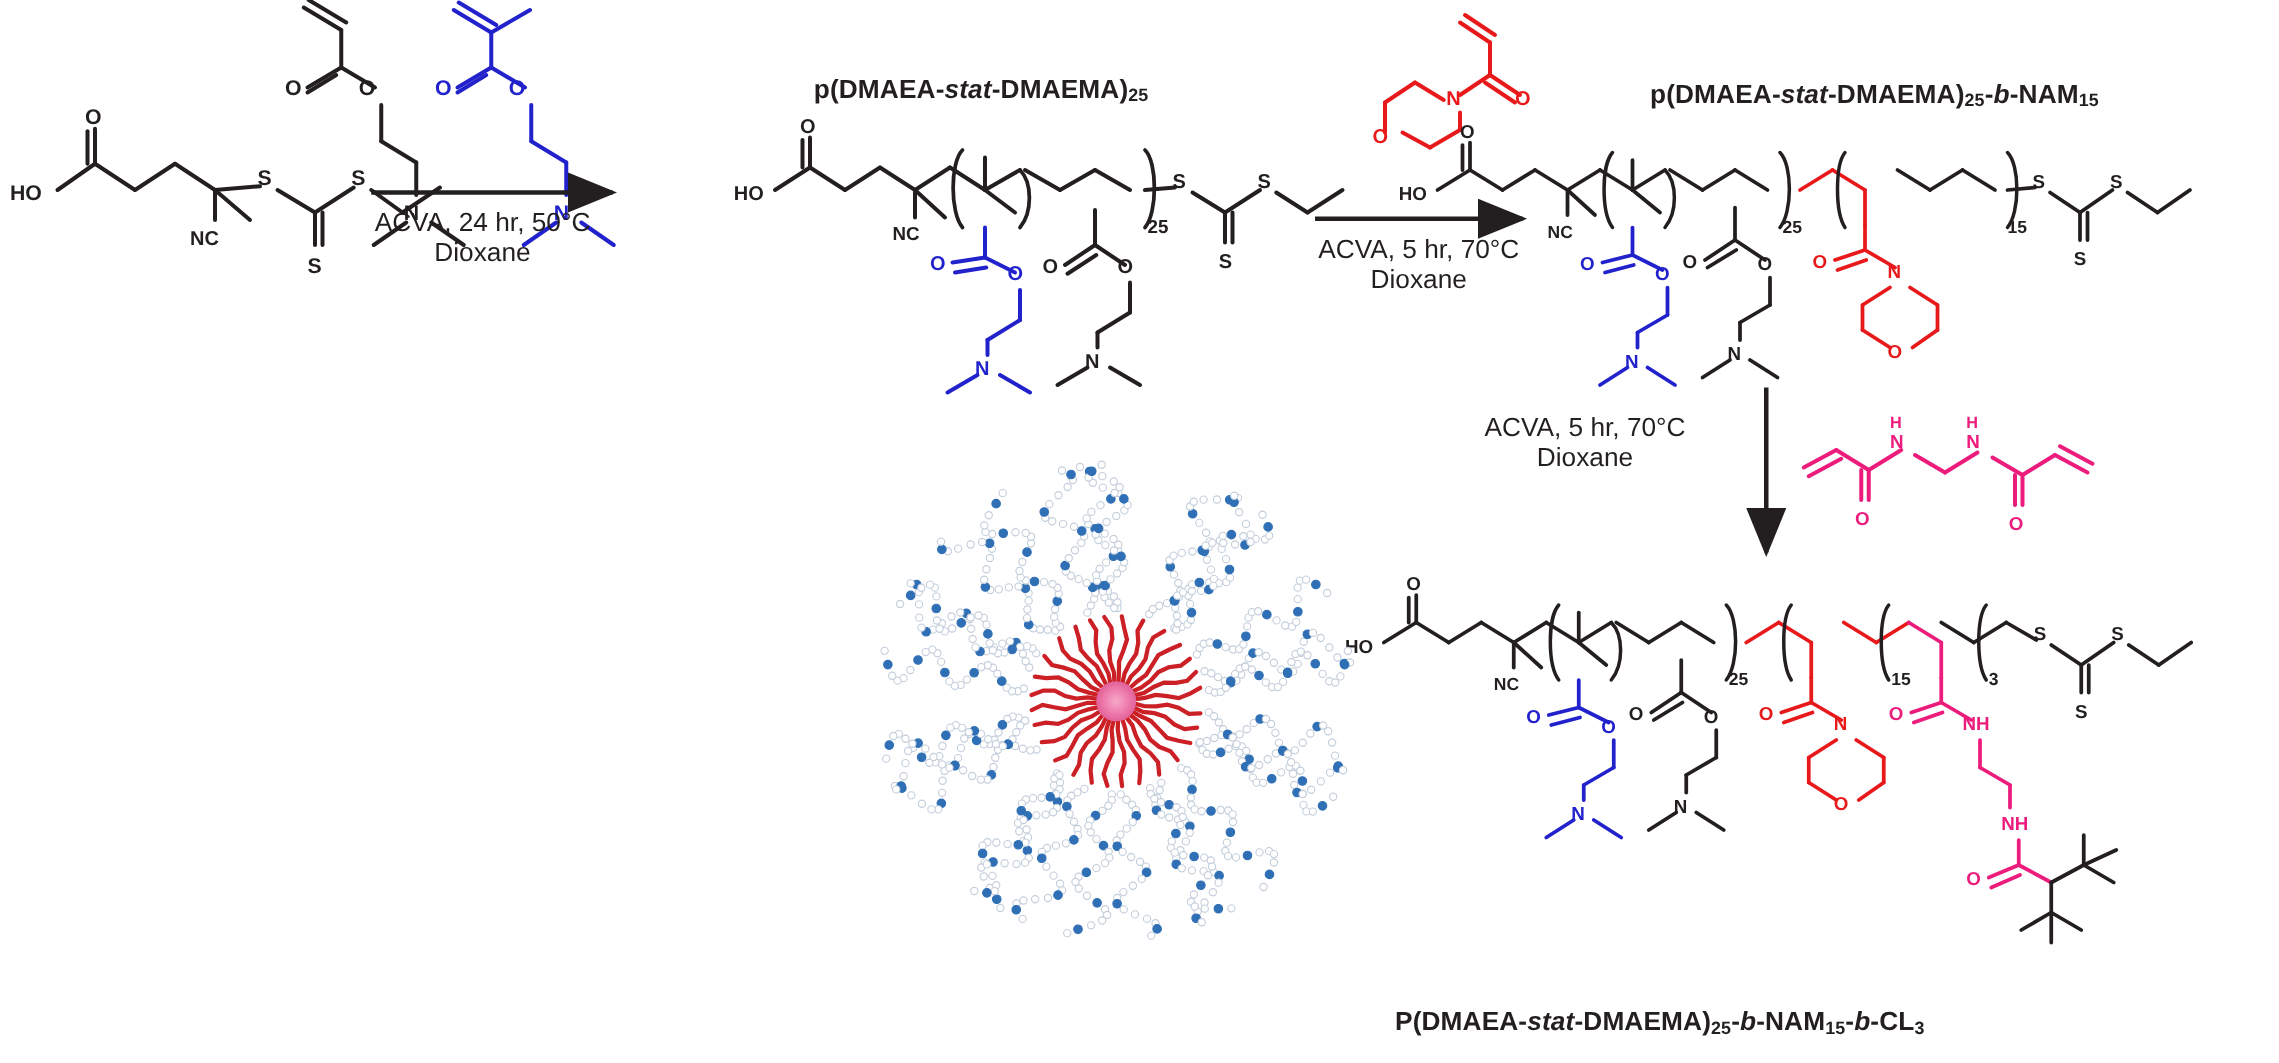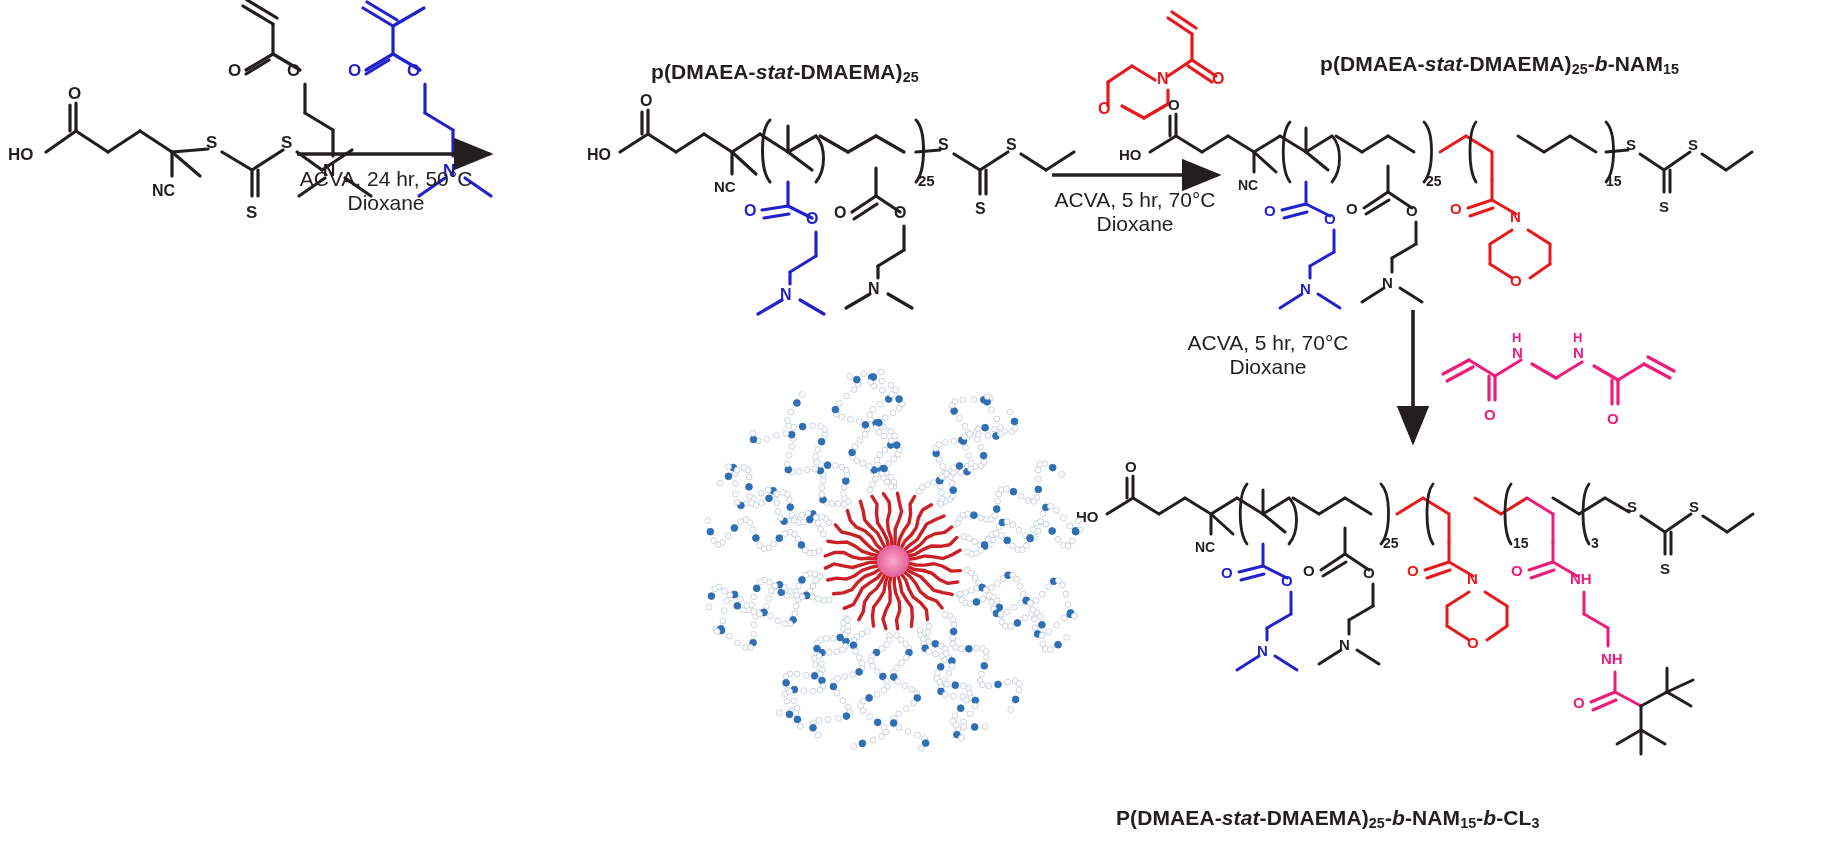--- a/index.html
+++ b/index.html
@@ -1192,21 +1192,21 @@
   <circle cx="893" cy="561" r="15" fill="url(#coreGrad)"></circle>
       </g>
 
 </svg>
 </div>
 
 <div class="lbl" style="left:651px;top:60px;">
   <span>p(DMAEA-</span><i>stat</i><span>-DMAEMA)</span><sub>25</sub>
 </div>
 
-<div class="lbl" style="left:1320px;top:52px;">
+<div class="lbl" style="left:1320px;top:64px;">
   <span>p(DMAEA-</span><i>stat</i><span>-DMAEMA)</span><sub>25</sub><span>-</span><i>b</i><span>-NAM</span><sub>15</sub>
 </div>
 
 <div class="lbl" style="left:1116px;top:806px;">
   <span>P(DMAEA-</span><i>stat</i><span>-DMAEMA)</span><sub>25</sub>-<i>b</i><span>-NAM</span><sub>15</sub>-<i>b</i><span>-CL</span><sub>3</sub>
 </div>
 
 <div class="cond" style="left:276px;top:167px;width:220px;">
   <span class="l1">ACVA, 24 hr, 50°C</span>
   <span class="l2">Dioxane</span>

